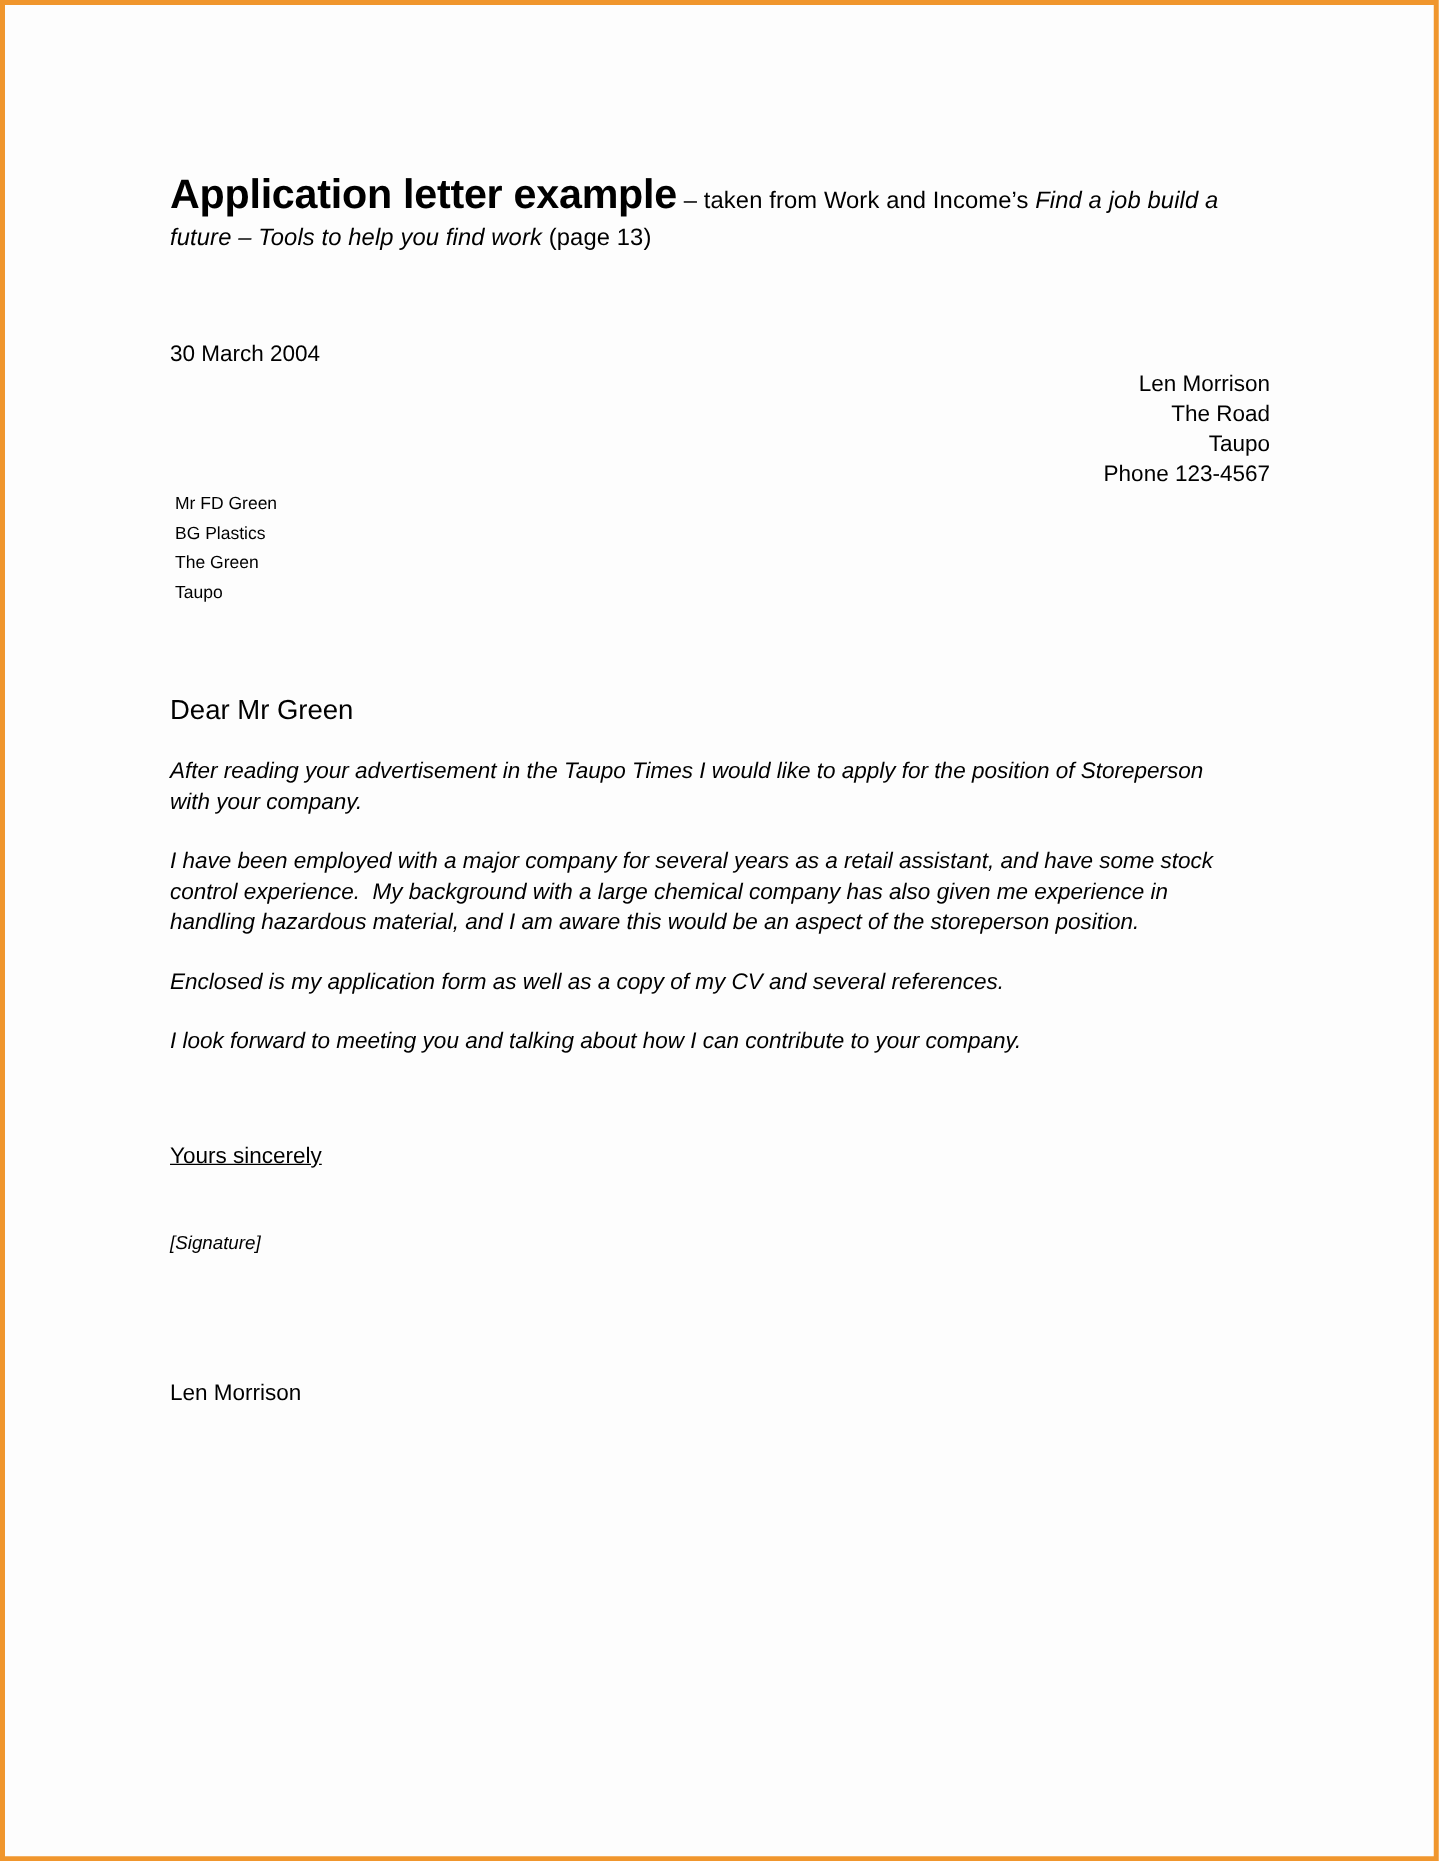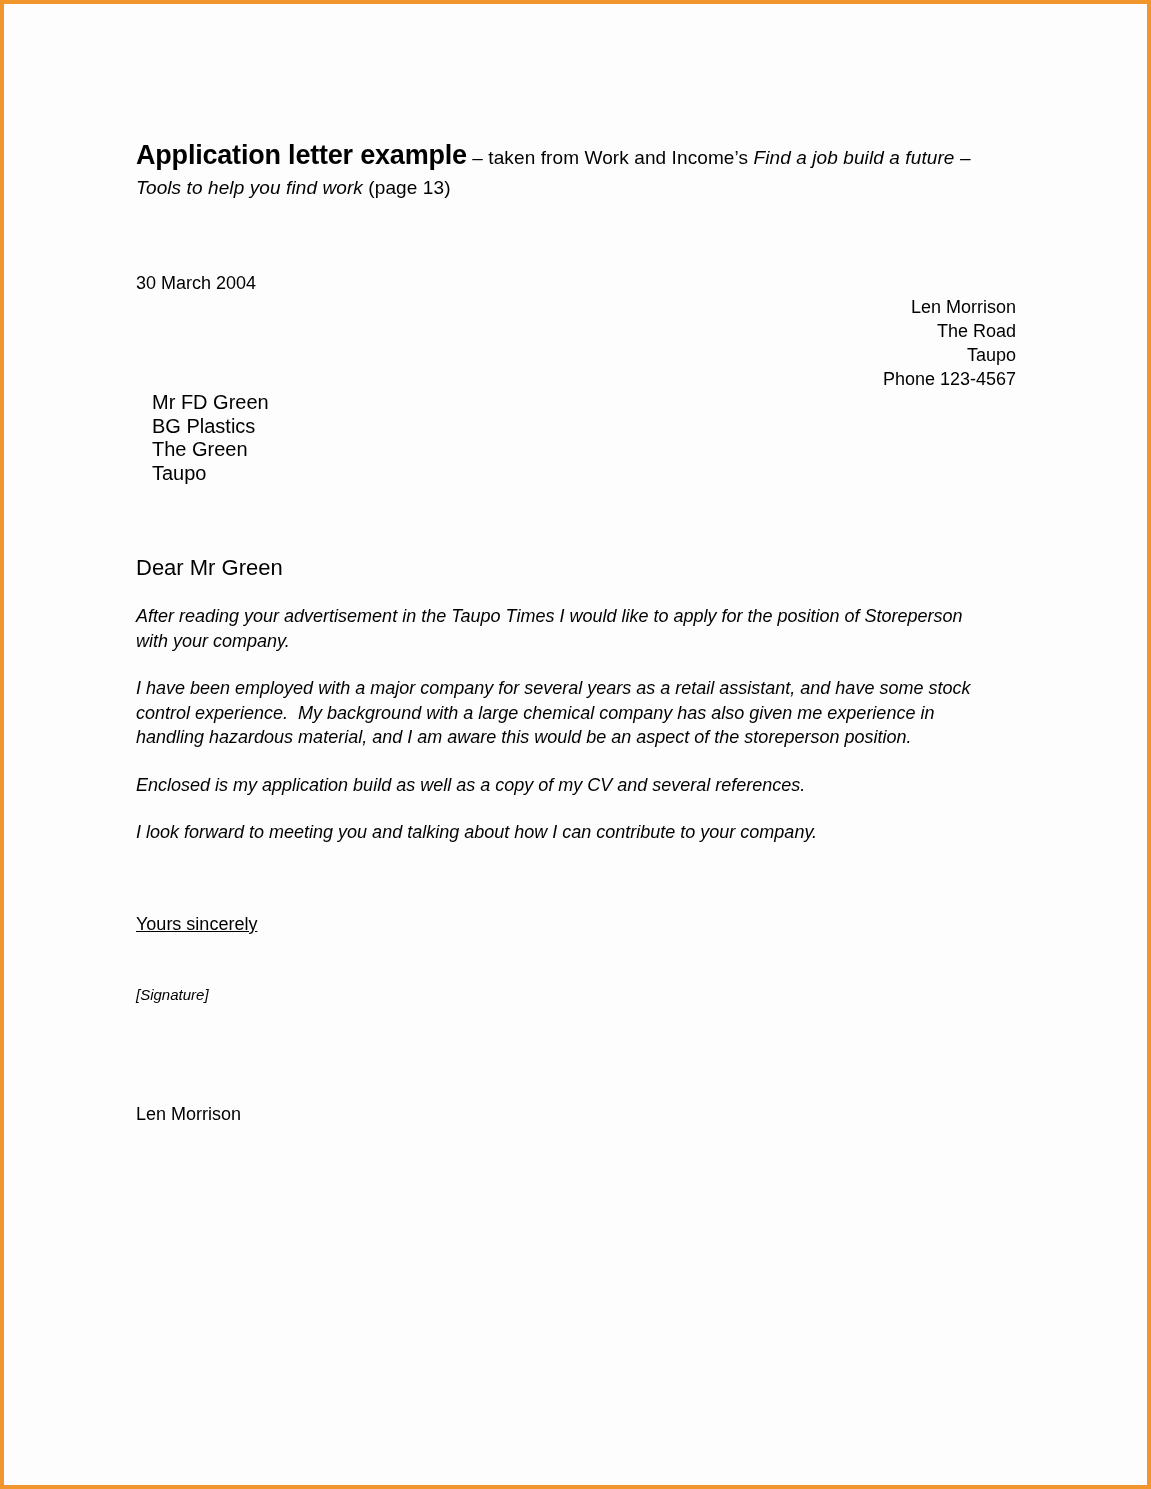--- a/index.html
+++ b/index.html
@@ -42,21 +42,21 @@
   .doc-heading {
     position: absolute;
     left: 136px;
     top: 140px;
     width: 885px;
     font-size: 19px;
     line-height: 30px;
     letter-spacing: 0.1px;
   }
   .doc-heading .h-title {
-    font-size: 27px;
+    font-size: 33px;
     font-weight: bold;
     letter-spacing: -0.2px;
   }
   .doc-heading .h-plain {
     font-size: 19px;
     font-weight: normal;
   }
   .doc-heading .h-ital {
     font-size: 19px;
     font-style: italic;
@@ -81,23 +81,23 @@
     line-height: 24px;
   }
   .sender-block .line {
     display: block;
     white-space: nowrap;
   }
 
   
   .recipient-block {
     position: absolute;
-    left: 152px;
+    left: 140px;
     top: 391px;
-    font-size: 20px;
+    font-size: 14px;
     line-height: 23.5px;
   }
   .recipient-block .line {
     display: block;
     white-space: nowrap;
   }
 
   
   .salutation {
     position: absolute;
@@ -174,21 +174,21 @@
     <span class="line">BG Plastics</span>
     <span class="line">The Green</span>
     <span class="line">Taupo</span>
   </div>
 
   <div class="salutation">Dear Mr Green</div>
 
   <div class="letter-body">
     <p>After reading your advertisement in the Taupo Times I would like to apply for the position of Storeperson with your company.</p>
     <p>I have been employed with a major company for several years as a retail assistant, and have some stock control experience.  My background with a large chemical company has also given me experience in handling hazardous material, and I am aware this would be an aspect of the storeperson position.</p>
-    <p>Enclosed is my application build as well as a copy of my CV and several references.</p>
+    <p>Enclosed is my application form as well as a copy of my CV and several references.</p>
     <p>I look forward to meeting you and talking about how I can contribute to your company.</p>
   </div>
 
   <div class="closing">Yours sincerely</div>
 
   <div class="signature-placeholder">[Signature]</div>
 
   <div class="signer-name">Len Morrison</div>
 
 </div>

